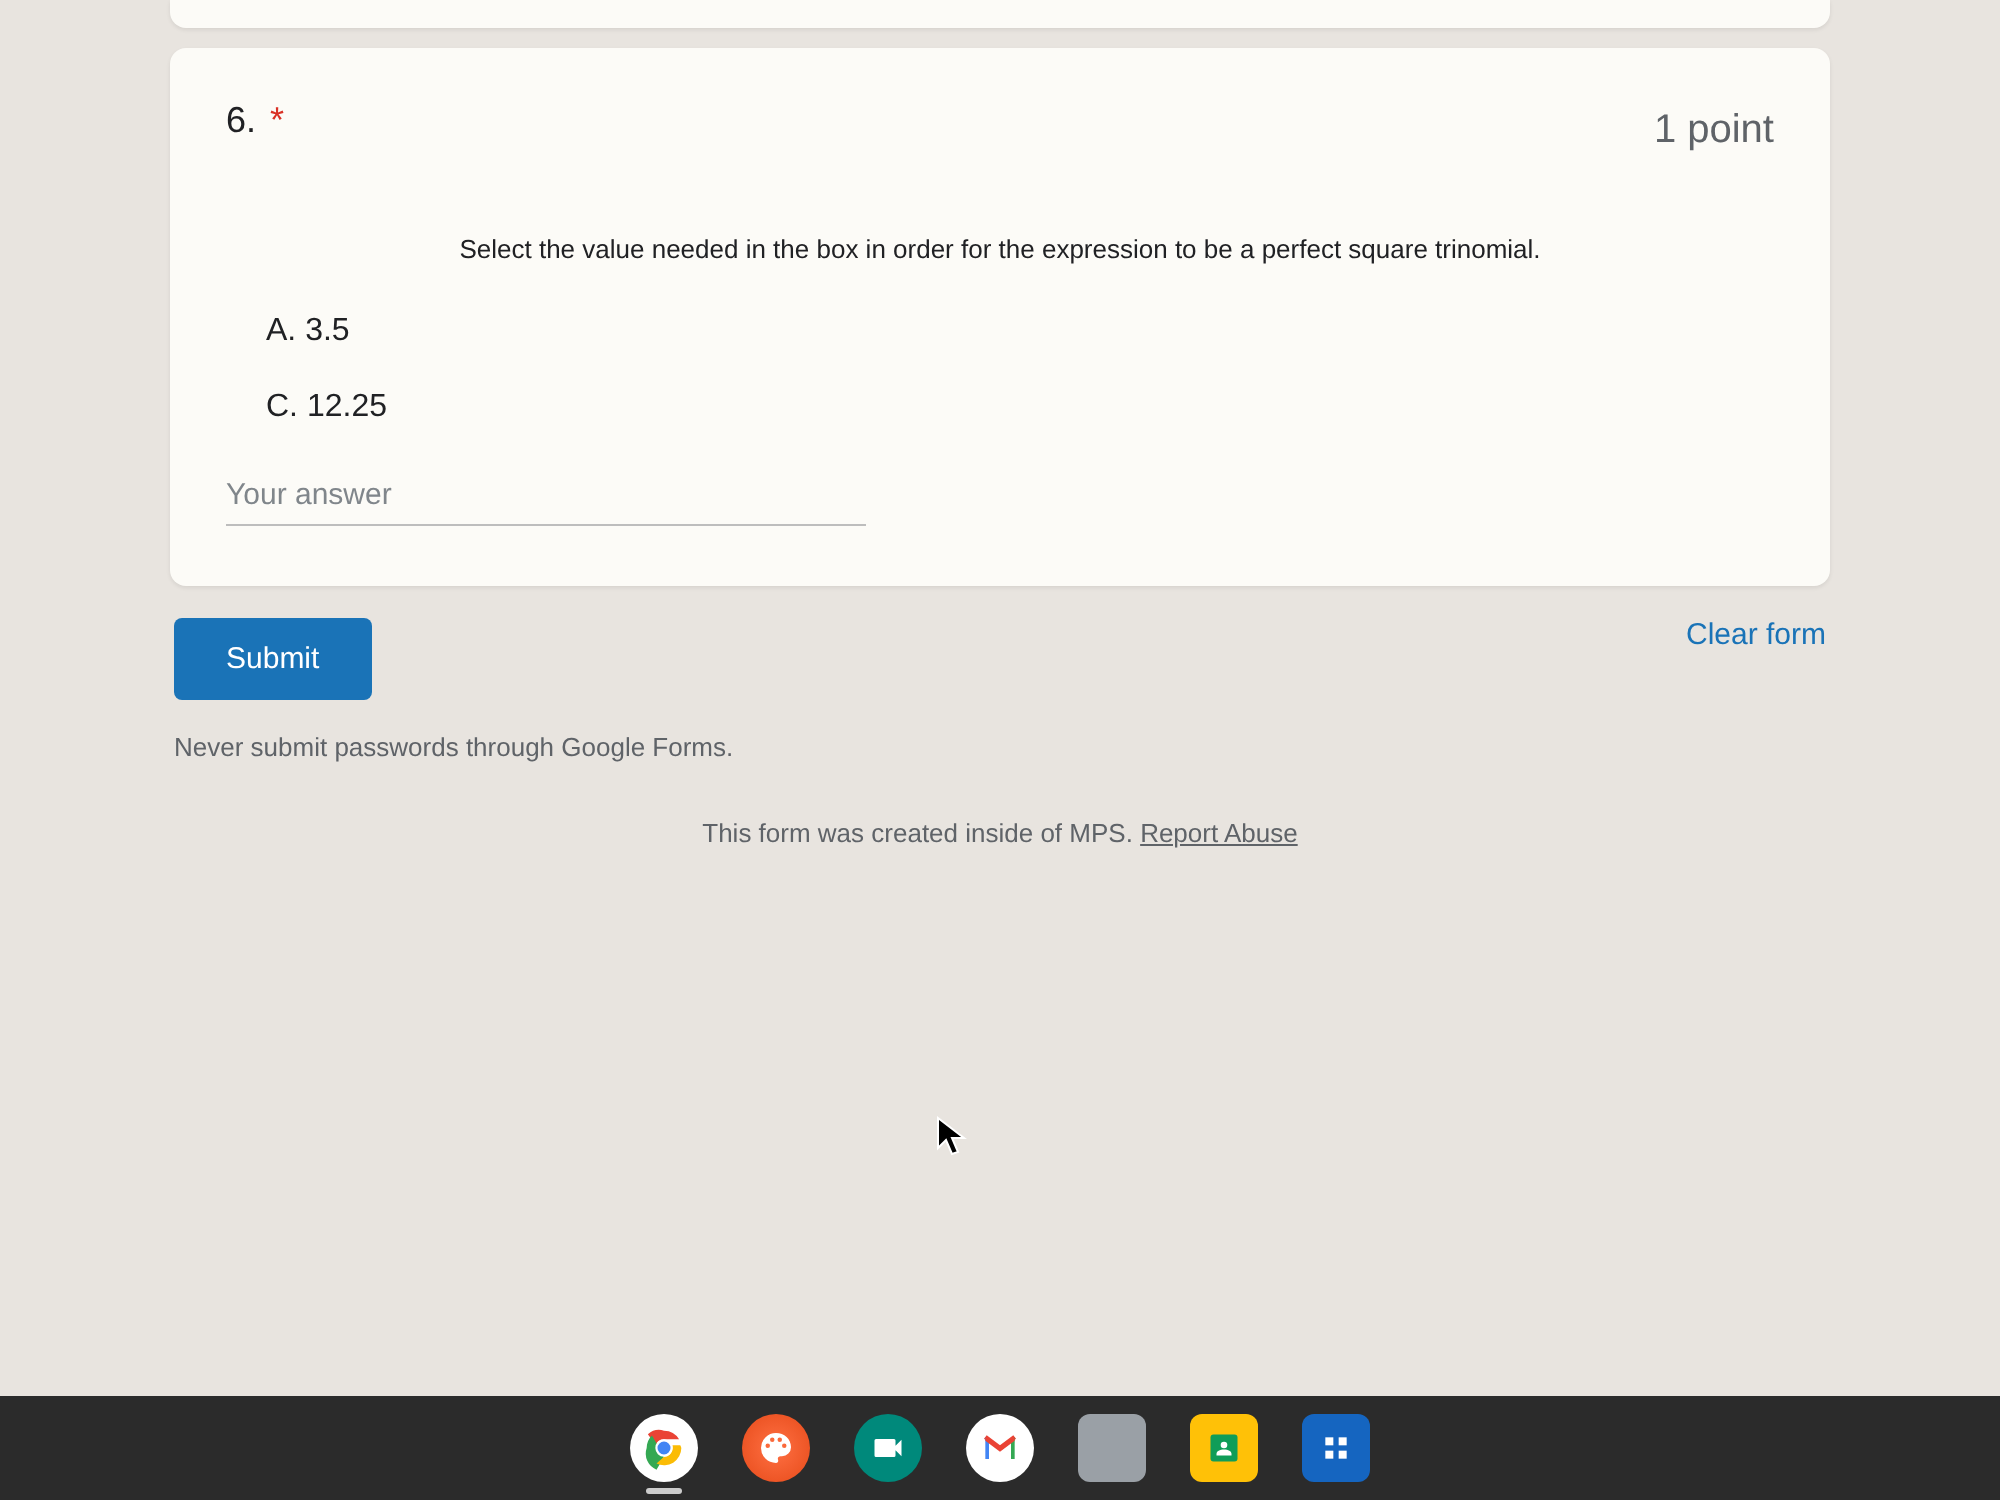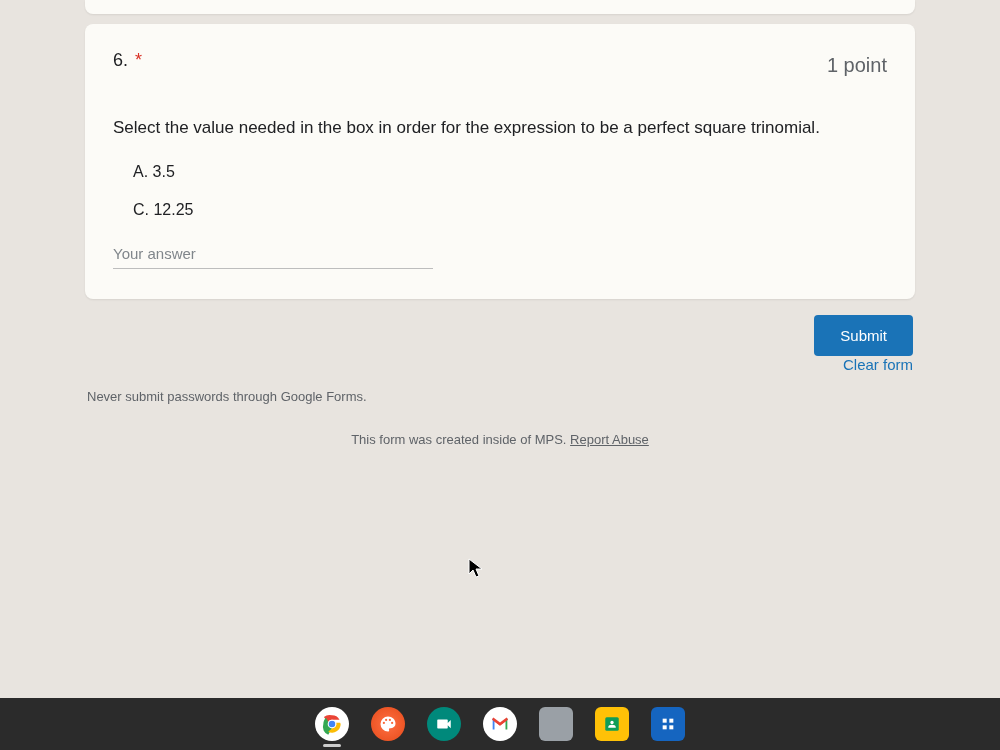--- a/index.html
+++ b/index.html
@@ -32,21 +32,21 @@
   }
   .card-head {
     display: flex;
     justify-content: space-between;
     align-items: flex-start;
     margin-bottom: 38px;
   }
   .qnum { font-size: 18px; }
   .qnum .star { color: #d93025; margin-left: 2px; }
   .points { font-size: 20px; color: #5f6368; padding-top: 4px; }
-  .prompt { font-size: 17px; line-height: 1.5; margin-bottom: 22px; }
+  .prompt { font-size: 13px; line-height: 1.5; margin-bottom: 22px; text-align: center; }
   .expr { font-size: 18px; font-style: italic; margin: 10px 4px 24px 4px; }
   .expr .sup { font-size: 12px; vertical-align: super; font-style: italic; }
   .expr .box {
     display: inline-block;
     width: 16px; height: 16px;
     border: 1.5px solid #3c4043;
     vertical-align: -2px;
     margin-left: 4px;
   }
   .options { padding: 0 0 0 20px; }
@@ -59,23 +59,22 @@
     font-size: 15px;
     padding: 6px 0 6px 0;
     width: 320px;
     color: #5f6368;
     outline: none;
   }
   .answer-input::placeholder { color: #80868b; }
   .below-card {
     display: flex;
     justify-content: space-between;
-    align-items: flex-end;
+    align-items: flex-start;
     padding: 16px 2px 6px 2px;
-    flex-direction: column;
   }
   .submit-btn {
     background: #1a73b7;
     color: #fff;
     border: none;
     border-radius: 4px;
     padding: 12px 26px;
     font-size: 15px;
     cursor: pointer;
   }

